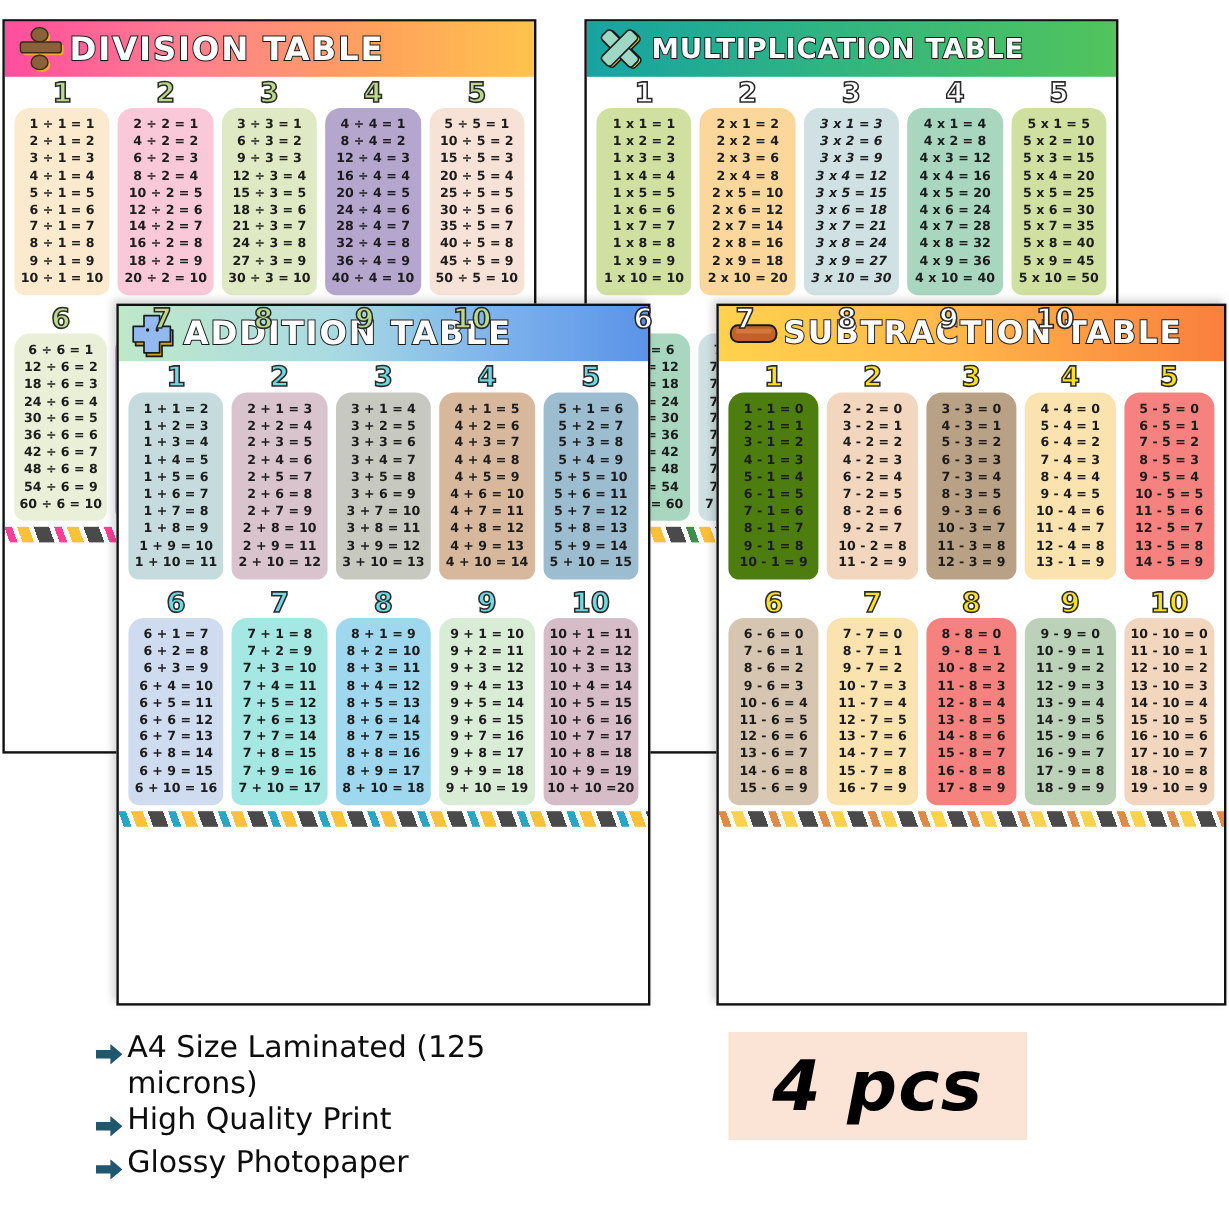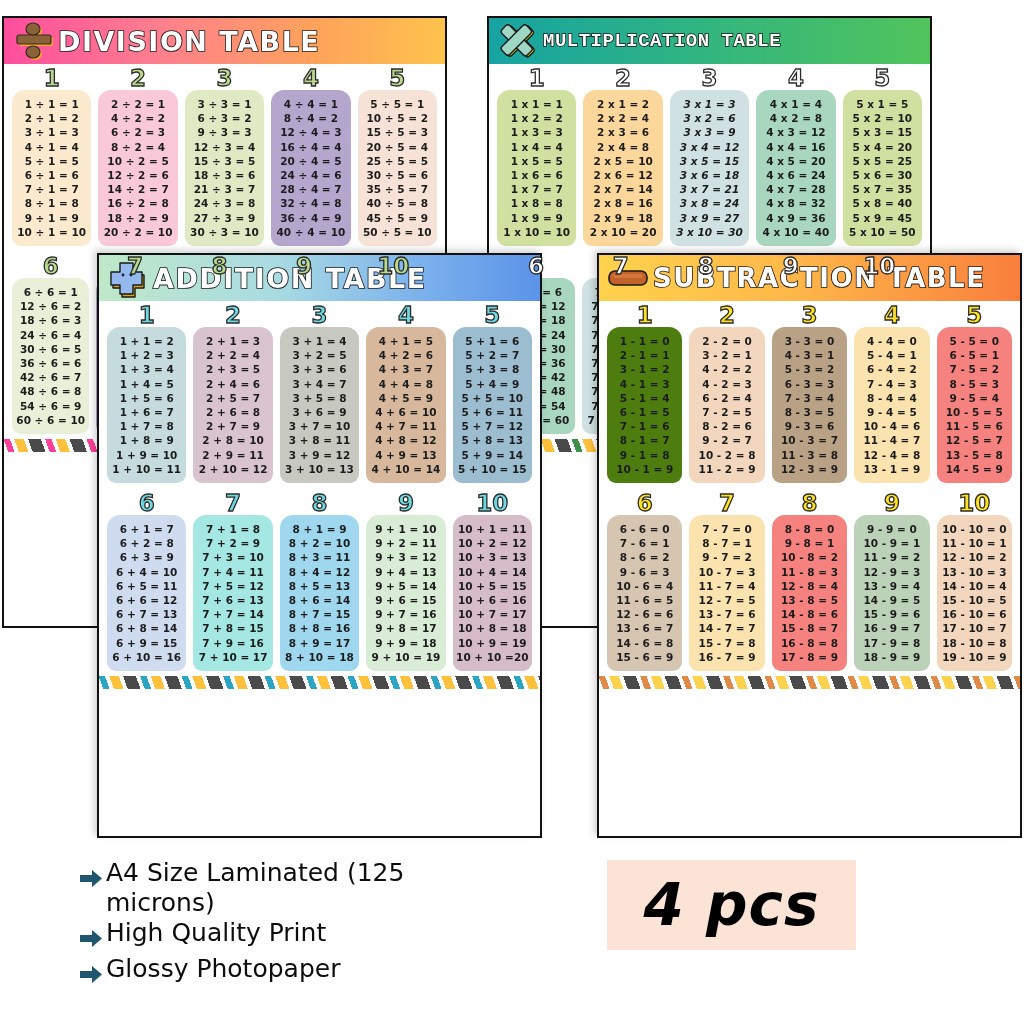--- a/index.html
+++ b/index.html
@@ -243,21 +243,21 @@
         <g transform="translate(24,21) rotate(45) translate(-24,-21)">
           <rect x="6" y="16" width="36" height="11" rx="3" fill="#f2dd2e" stroke="#1a1a1a" stroke-width="1.4"></rect>
           <rect x="18" y="4" width="11" height="35" rx="3" fill="#f2dd2e" stroke="#1a1a1a" stroke-width="1.4"></rect>
         </g>
         <g transform="translate(22,20) rotate(45) translate(-22,-20)">
           <rect x="4" y="15" width="36" height="11" rx="3" fill="#9ed8c4" stroke="#1a1a1a" stroke-width="1.4"></rect>
           <rect x="16" y="3" width="11" height="35" rx="3" fill="#9ed8c4" stroke="#1a1a1a" stroke-width="1.4"></rect>
         </g>
       </svg>
     </div>
-    <div class="banner-title" style="font-size:19px;letter-spacing:0.5px;font-family:Liberation Mono, monospace;">MULTIPLICATION TABLE</div>
+    <div class="banner-title" style="font-size:23px;letter-spacing:0.5px;">MULTIPLICATION TABLE</div>
   </div>
   <div class="grid">
       <div class="col">
         <div class="colhead" style="color: rgb(255, 255, 255); -webkit-text-stroke: 1.3px rgb(43, 43, 43);">1</div>
         <div class="chip" style="background: rgb(207, 224, 160);">
           <div class="eq">1 x 1 = 1</div>
           <div class="eq">1 x 2 = 2</div>
           <div class="eq">1 x 3 = 3</div>
           <div class="eq">1 x 4 = 4</div>
           <div class="eq">1 x 5 = 5</div>

